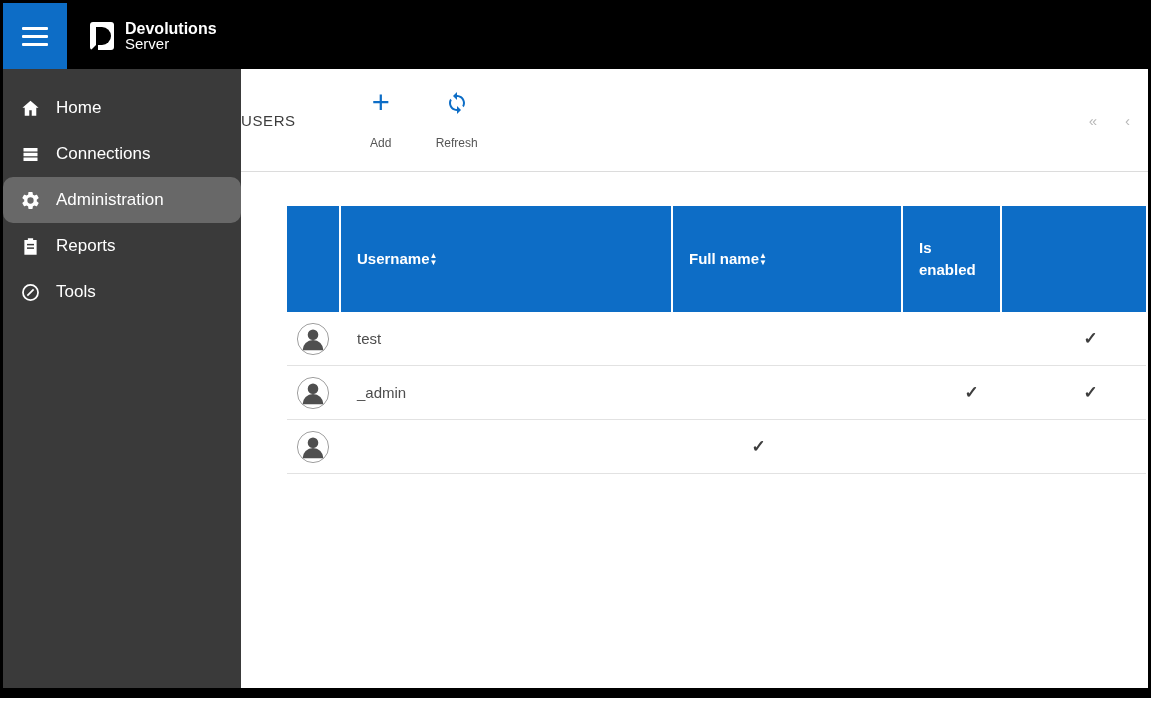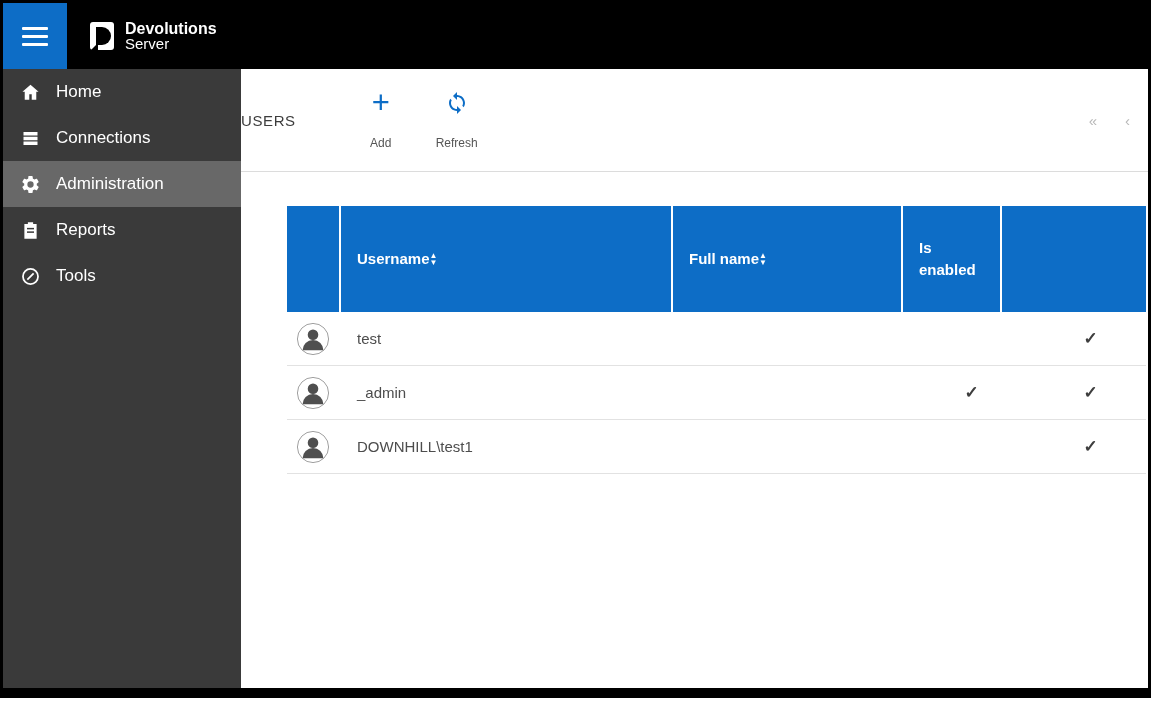--- a/index.html
+++ b/index.html
@@ -12,23 +12,23 @@
   .hamburger { display:flex; flex-direction:column; gap:5px; }
   .hamburger i { display:block; width:26px; height:3px; background:#fff; border-radius:1px; }
   .brand { display:flex; align-items:center; margin-left:22px; gap:10px; }
   .brand-icon svg { display:block; }
   .brand-text { display:flex; flex-direction:column; color:#fff; line-height:15px; }
   .brand-l1 { font-weight:bold; font-size:16px; }
   .brand-l2 { font-size:15px; }
 
   
   .body { flex:1; display:flex; min-height:0; }
-  .sidebar { flex:0 0 238px; background:var(--sidebar-bg,#3a3a3a); padding-top:0; }
+  .sidebar { flex:0 0 238px; background:var(--sidebar-bg,#3a3a3a); padding-top:16px; }
   .side-item { height:46px; display:flex; align-items:center; gap:15px; padding-left:17px; color:#fff; font-size:17px; cursor:pointer; }
-  .side-item.active { background:var(--sidebar-active-bg,#686868); }
+  .side-item.active { background:var(--sidebar-active-bg,#686868);border-radius:10px; }
   .side-icon { width:21px; height:21px; display:flex; flex:0 0 21px; }
   .side-icon svg { width:100%; height:100%; }
 
   
   .main { flex:1; background:#fff; display:flex; flex-direction:column; min-width:0; }
   .toolbar { flex:0 0 102px; display:flex; align-items:center; border-bottom:1px solid #dcdcdc; position:relative; }
   .page-title { font-size:15px; letter-spacing:0.6px; color:#3c3c3c; margin-right:62px; }
   .tool-btn { display:flex; flex-direction:column; align-items:center; margin-right:30px; min-width:46px; cursor:pointer; }
   .tool-icon { height:26px; display:flex; align-items:center; justify-content:center; color:var(--accent,#0d6dc6); }
   .plus-glyph { font-size:31px; font-weight:300; line-height:24px; color:var(--accent,#0d6dc6); }
@@ -216,21 +216,20 @@
         <div class="tr">
           <div class="td col-avatar">
             <span class="avatar">
               <svg viewBox="0 0 36 36">
                   <circle cx="18" cy="18" r="16.5" fill="none" stroke="#9a9a9a" stroke-width="1"></circle>
                   <circle cx="18" cy="13.5" r="5.6" fill="#4f4f4f"></circle>
                   <path d="M7 30a11 11 0 0 1 22 0z" fill="#4f4f4f"></path>
                 </svg>
             </span>
           </div>
-          <div class="td col-username">DOWNHILL\test1</div>
           <div class="td col-fullname"></div>
           <div class="td col-admin"></div>
           <div class="td col-enabled">✓</div>
           <div class="td col-sliver"></div>
         </div>
 
       </div>
     </main>
   </div>
 </div>

